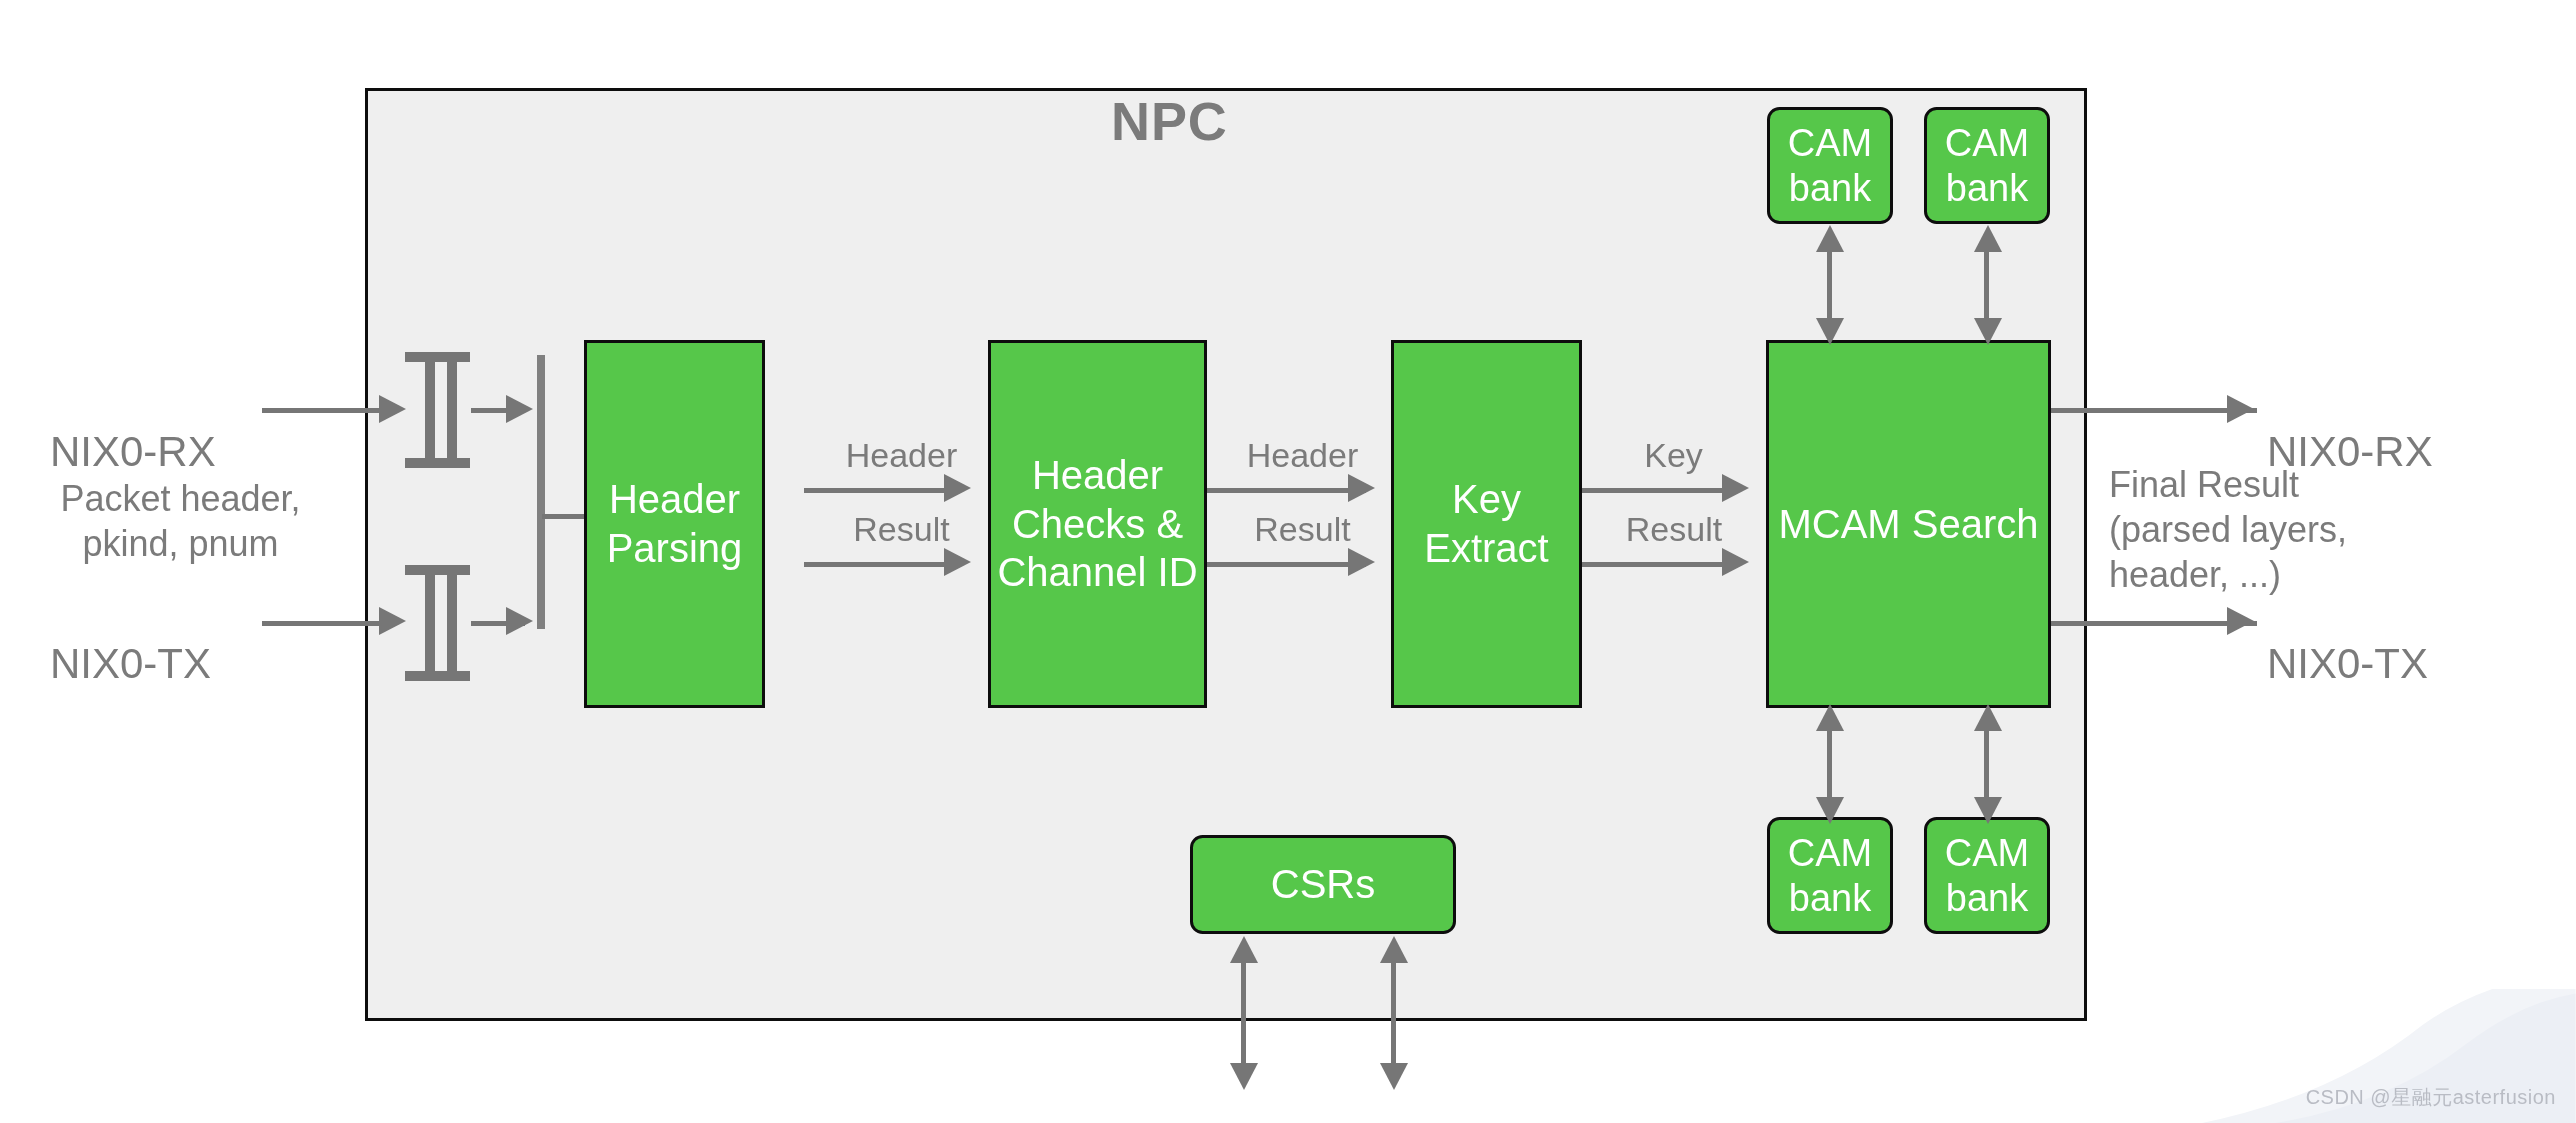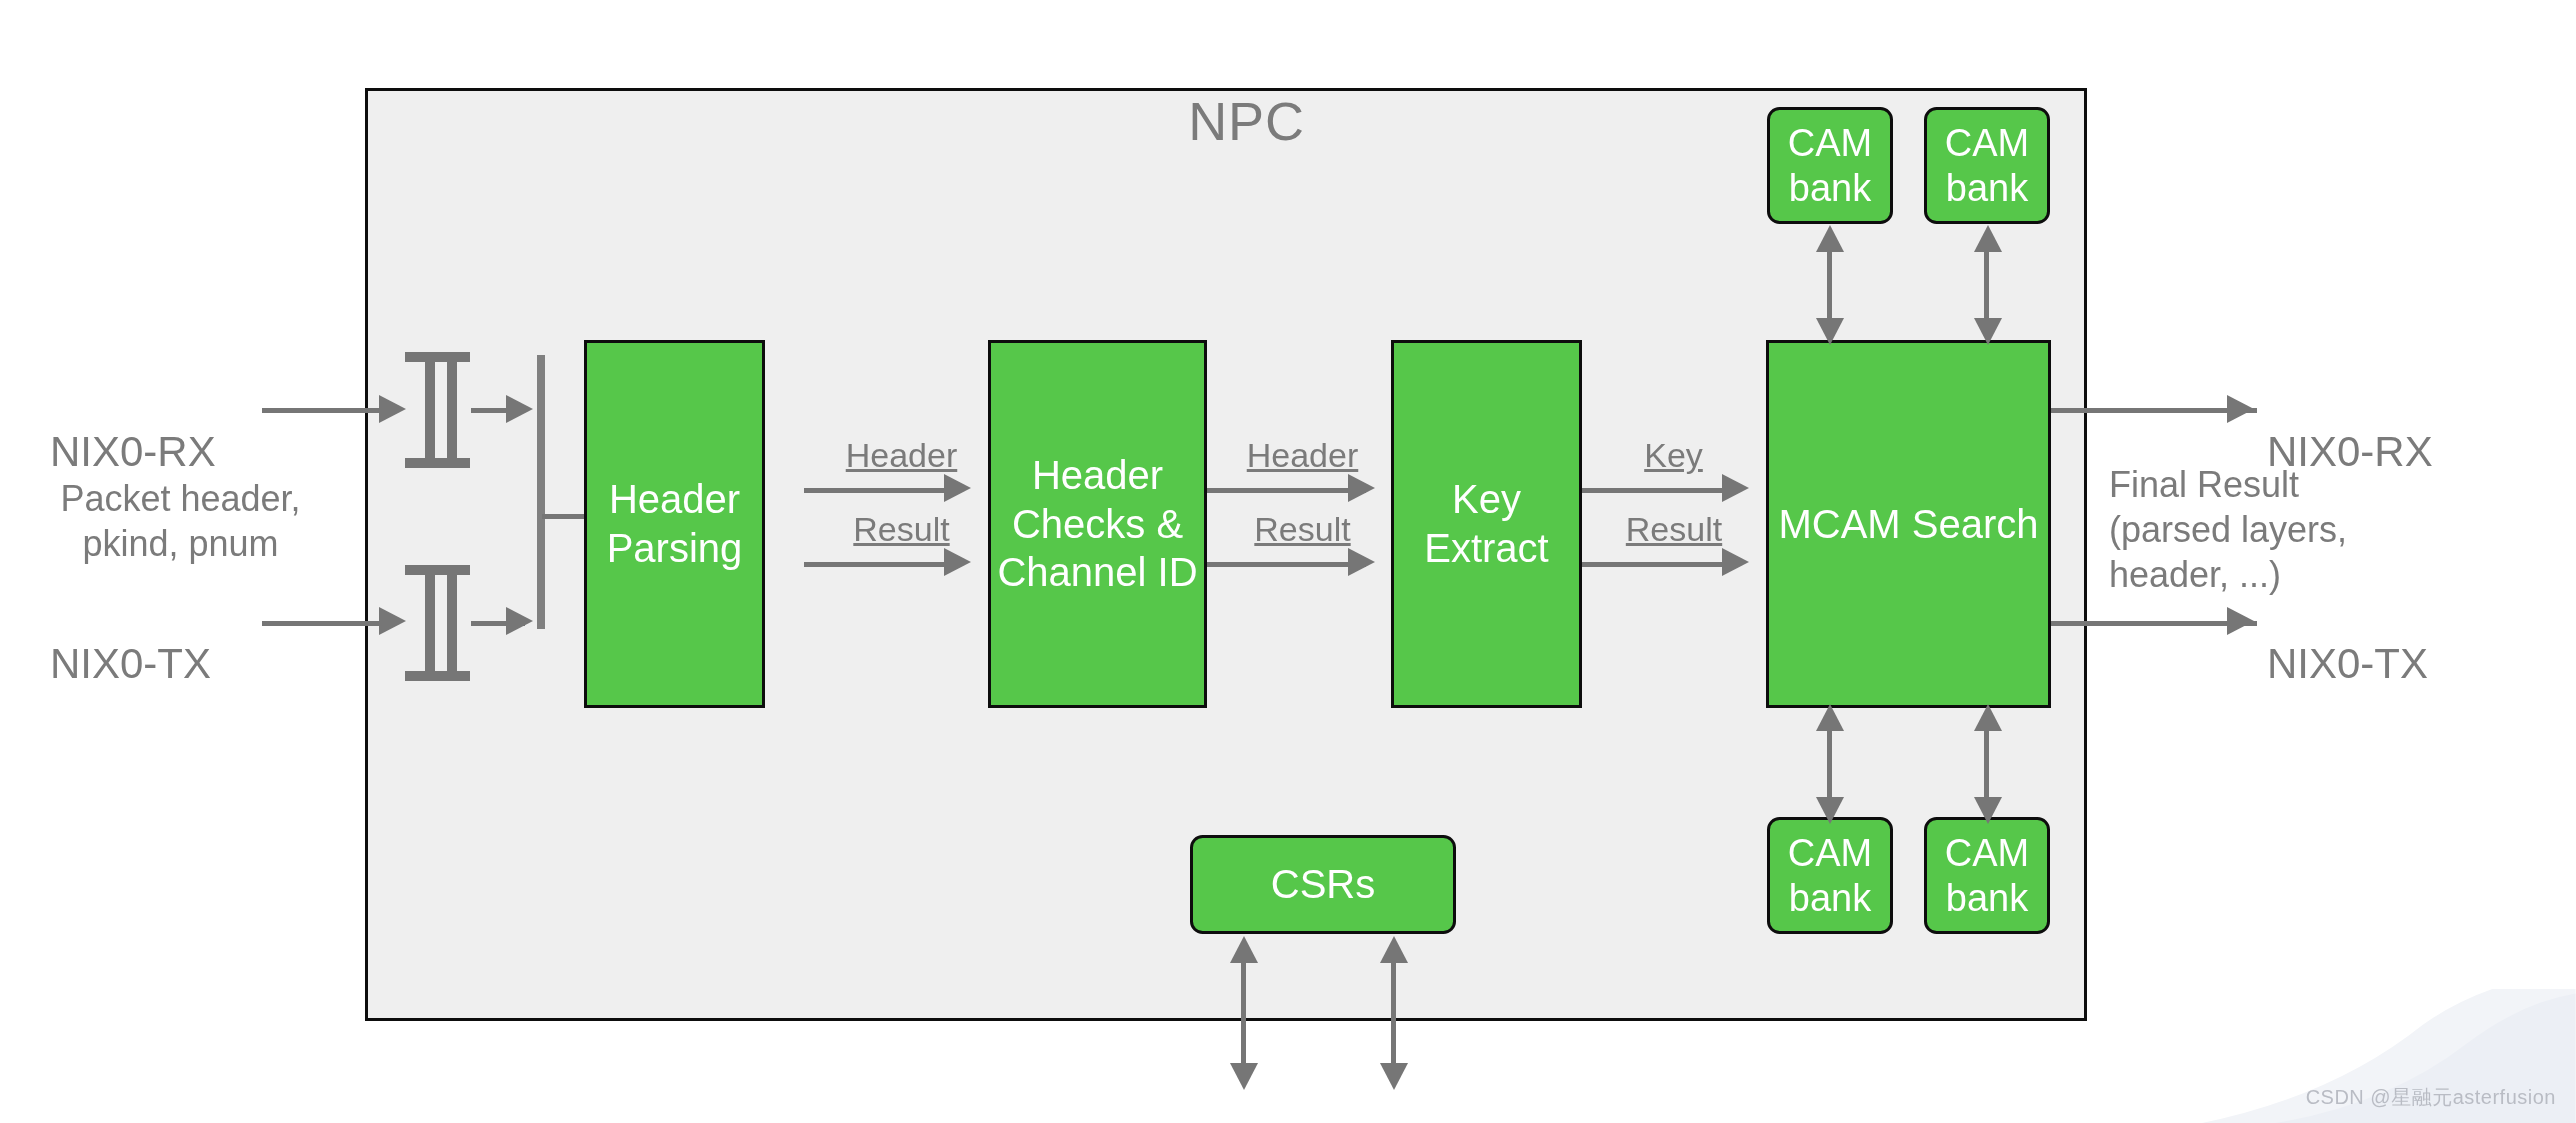--- a/index.html
+++ b/index.html
@@ -26,23 +26,22 @@
     height: 933px;
     background: #efefef;
     border: 3.6px solid #0d0d0d;
     box-sizing: border-box;
   }
   .npc-title {
     position: absolute;
     left: 1111px;
     top: 90px;
     width: 271px;
-    text-align: center;
     font-size: 54px;
-    font-weight: normal;
+    font-weight: bold;
     color: #7b7b7b;
     letter-spacing: 0.9px;
   }
   
   .gblock {
     position: absolute;
     background: #56c74a;
     border: 3.6px solid #0d0d0d;
     box-sizing: border-box;
     color: #ffffff;
@@ -72,21 +71,20 @@
     line-height: 1.25;
     white-space: pre-line;
   }
   .lbl.big {
     font-size: 42px;
     margin-top: 36px;
   }
   .lbl.flow {
     font-size: 34px;
     color: #7b7b7b;
-    text-decoration: underline;
   }
   
   .hline {
     position: absolute;
     height: 5.4px;
     background: #767676;
   }
   .vline {
     position: absolute;
     width: 5.4px;

